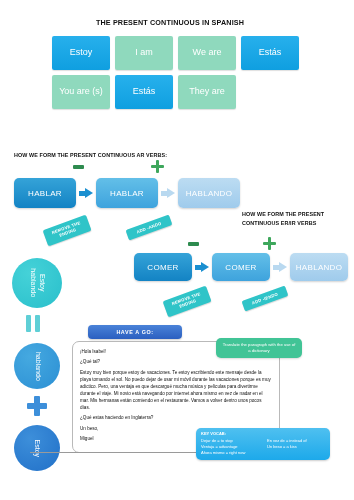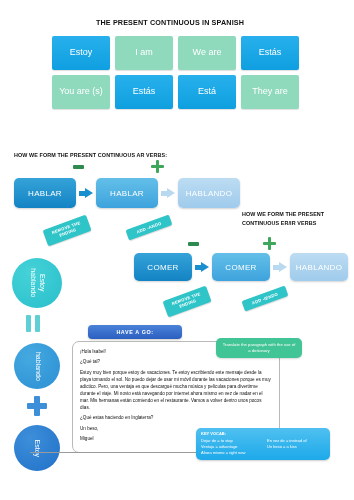--- a/index.html
+++ b/index.html
@@ -207,21 +207,20 @@
 
 <div class="page-title">THE PRESENT CONTINUOUS IN SPANISH</div>
 
 <div class="conj-grid">
   <div class="cell es">Estoy</div>
   <div class="cell en">I am</div>
   <div class="cell en">We are</div>
   <div class="cell es">Estás</div>
   <div class="cell en">You are (s)</div>
   <div class="cell es">Estás</div>
-  <div class="cell es">Está</div>
   <div class="cell en">They are</div>
 </div>
 
 <div class="sec-head" id="head-ar">HOW WE FORM THE PRESENT CONTINUOUS AR VERBS:</div>
 
 <div class="vbox dark" style="left:14px; top:178px; width:62px; height:30px;">HABLAR</div>
 <div class="arrow-tail t-dark" style="left:79px; top:190.5px; width:6px;"></div>
 <div class="arrow a-dark" style="left:85px; top:188px;"></div>
 <div class="minus" style="left:73px; top:165px;"></div>
 

